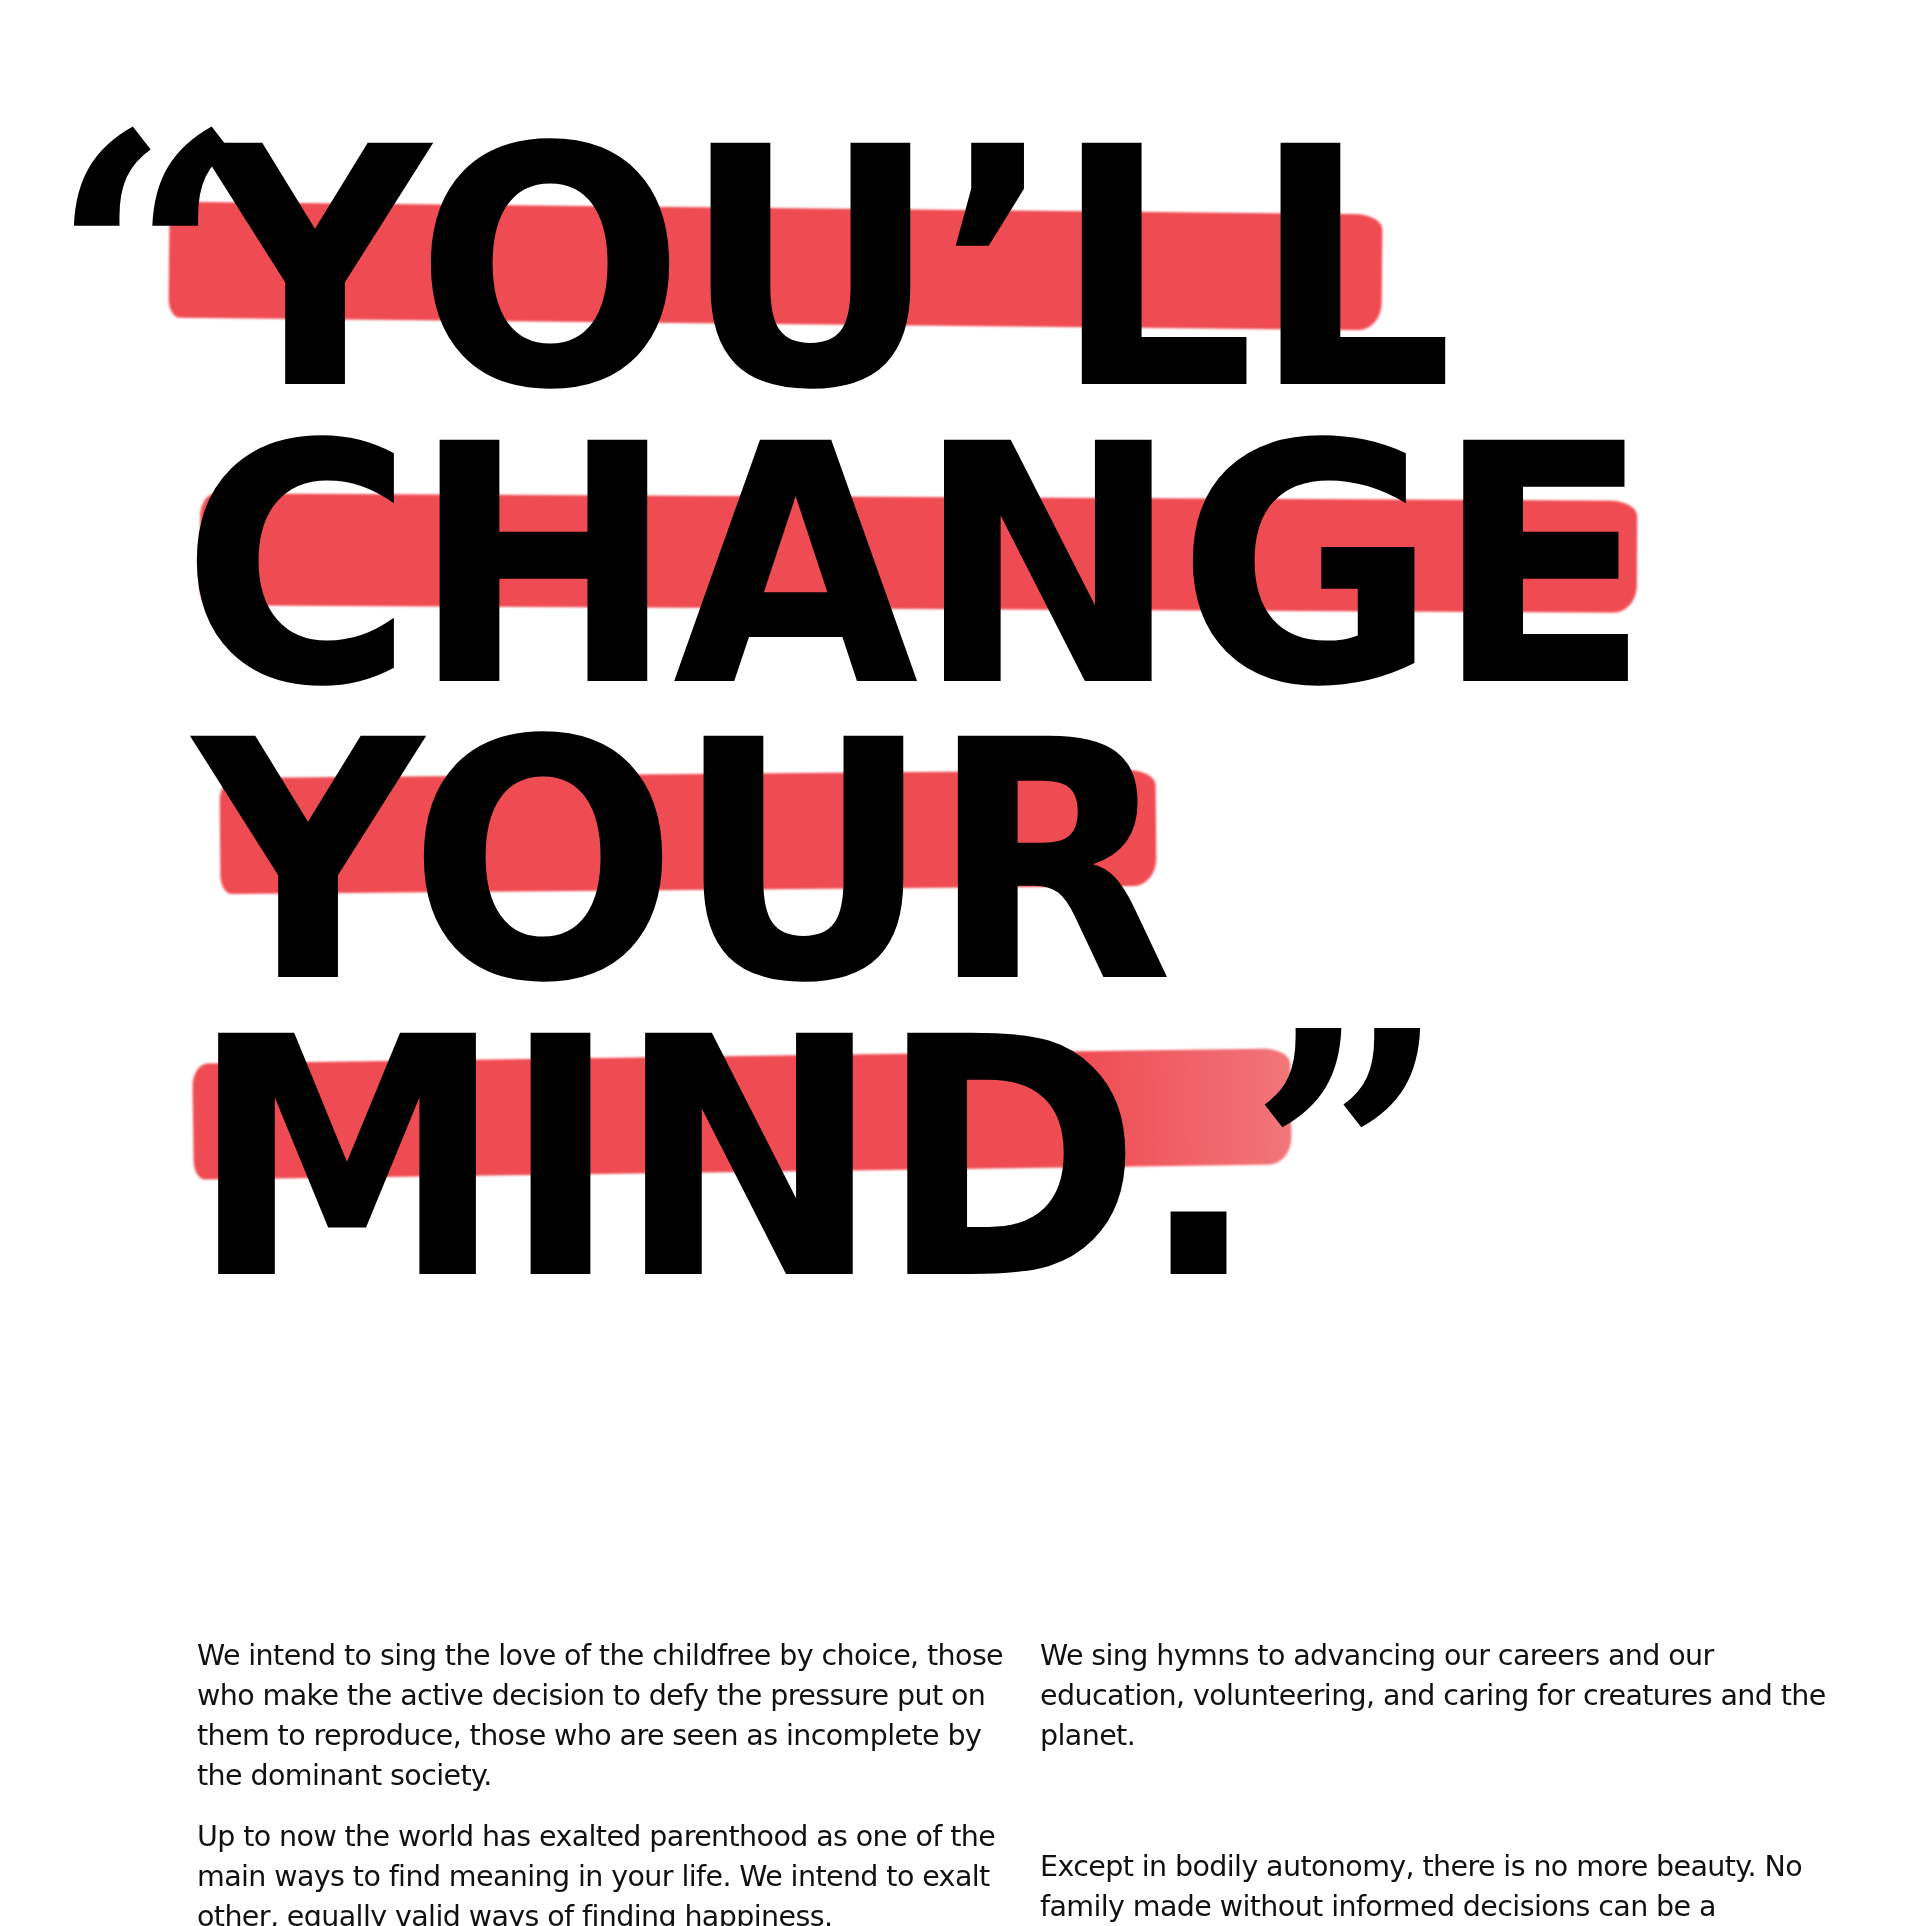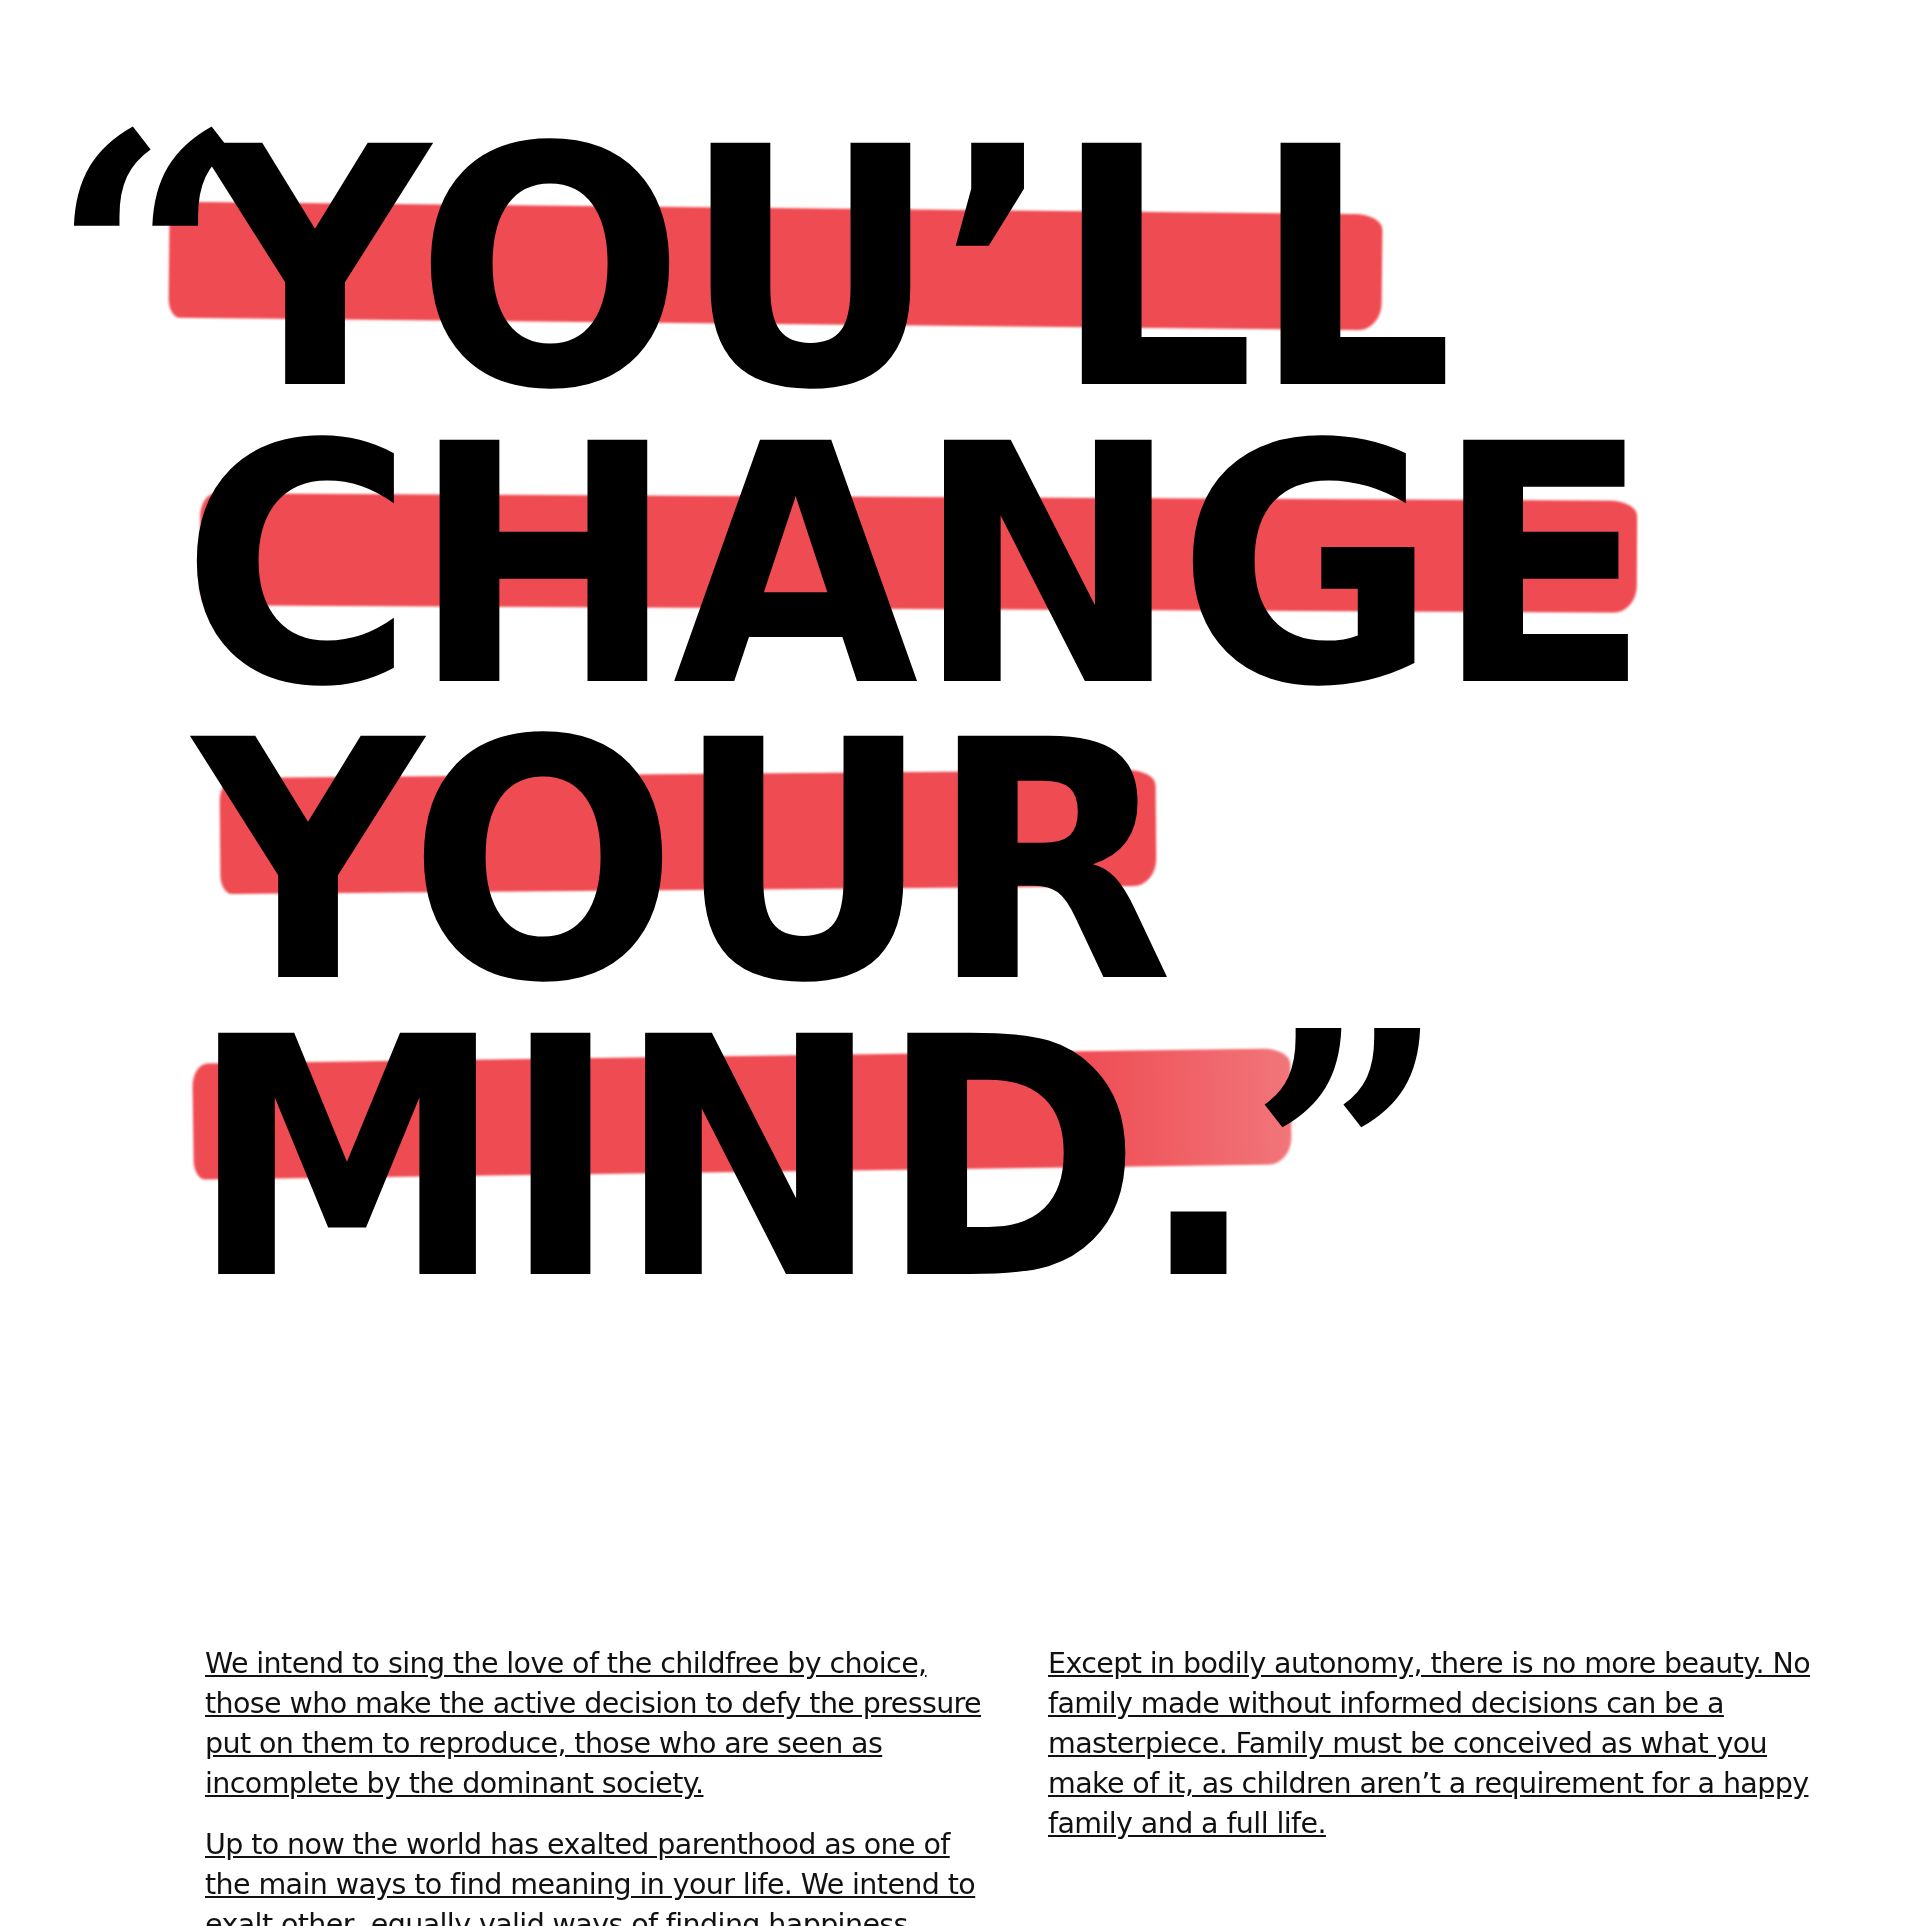--- a/index.html
+++ b/index.html
@@ -37,21 +37,21 @@
   .col {
     position: absolute;
     top: 1628px;
     width: 828px;
     font-family: "DejaVu Sans", sans-serif;
     font-size: 28.5px;
     line-height: 40px;
     color: #111;
     letter-spacing: -0.6px;
   }
-  .col p { margin: 16px; text-decoration: underline; }
+  .col p { margin: 8px; }
   .col-left { left: 189px; }
   .col-right { left: 1032px; }
 </style>
 </head>
 <body>
 
 <div class="headline">
   <div class="quote-mark" style="left:50px; top:89px;">“</div>
 
   <div class="hl-line" style="left:200px; top:104px;">YOU’LL</div>
@@ -67,16 +67,17 @@
   <div class="brush faded" style="left:193px; top:1056px; width:1098px; height:116px; transform:rotate(-0.8deg);"></div>
 </div>
 
 <div class="col col-left">
   <p style="margin-bottom:21px;">We intend to sing the love of the childfree by choice, those who make the active decision to defy the pressure put on them to reproduce, those who are seen as incomplete by the dominant society.</p>
   <p style="margin-bottom:29px;">Up to now the world has exalted parenthood as one of the main ways to find meaning in your life. We intend to exalt other, equally valid ways of finding happiness.</p>
 
 </div>
 
 <div class="col col-right">
+  <p style="margin-bottom:91px;">We sing hymns to advancing our careers and our education, volunteering, and caring for creatures and the planet.</p>
   <p style="margin-bottom:100px;">Except in bodily autonomy, there is no more beauty. No family made without informed decisions can be a masterpiece. Family must be conceived as what you make of it, as children aren’t a requirement for a happy family and a full life.</p>
 
 </div>
 
 
 </body></html>

